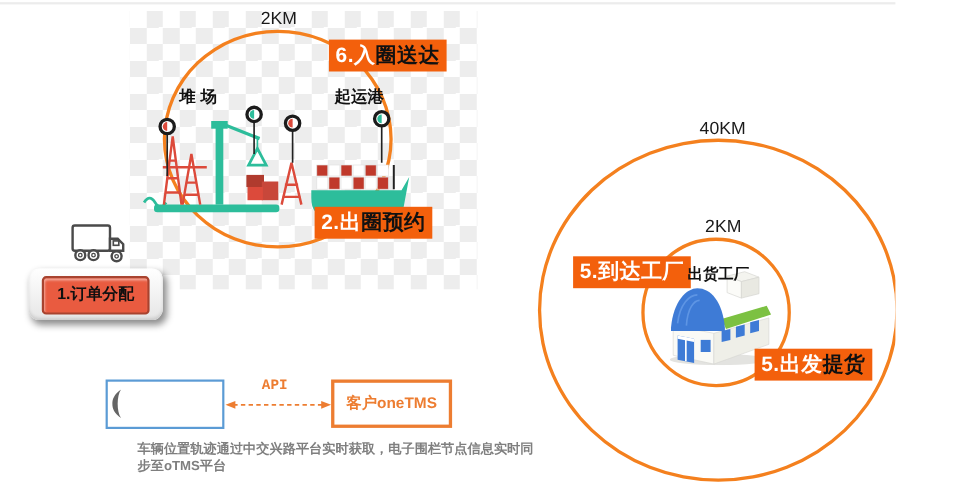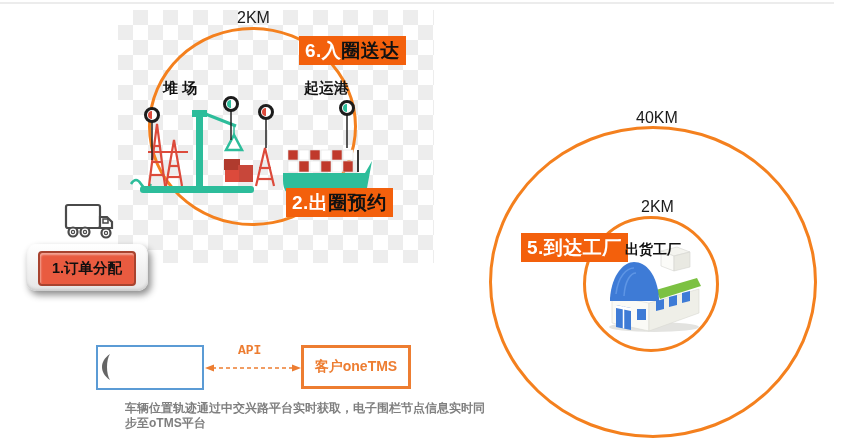--- a/index.html
+++ b/index.html
@@ -1,17 +1,17 @@
 <!DOCTYPE html>
 <html><head>
 <meta charset="utf-8">
 <style>
   html,body{margin:0;padding:0;background:#fff;}
   .page{position:relative;width:814px;height:445px;background:#fff;overflow:hidden;
-        font-family:"Liberation Sans",sans-serif;padding-left:20px;}
+        font-family:"Liberation Sans",sans-serif;}
   .abs{position:absolute;}
   .top-rule{left:0;top:2px;width:867px;height:2px;background:#ececec;}
   .checker{left:118px;top:10px;width:316px;height:253px;
     background-image:conic-gradient(#ededed 0 90deg,#ffffff 90deg 180deg,#ededed 180deg 270deg,#ffffff 270deg 360deg);
     background-size:30px 30px;z-index:0;}
   .circle{border:3.5px solid #F4801E;border-radius:50%;z-index:1;}
   #circle-port{left:148px;top:27px;width:203px;height:193px;}
   #circle-outer{left:489px;top:126px;width:322px;height:306px;}
   #circle-inner{left:583px;top:216px;width:130px;height:130px;}
   .km{color:#1a1a1a;font-size:16px;z-index:3;white-space:nowrap;}
@@ -184,20 +184,21 @@
     <line x1="623.5" y1="306.5" x2="623.5" y2="328.5" stroke="#ffffff" stroke-width="1.5"></line>
     <path d="M616,305 L631,308 L631,311 L616,308 Z" fill="#ffffff"></path>
 
     <rect x="637" y="309" width="9" height="11" fill="#3E7BD6"></rect>
     <path d="M656,301 L664,299 L664,309 L656,311 Z" fill="#3E7BD6"></path>
     <path d="M669,297 L677,295 L677,305 L669,307 Z" fill="#3E7BD6"></path>
     <path d="M682,293 L690,291 L690,301 L682,303 Z" fill="#3E7BD6"></path>
   </svg>
 
   <div class="abs step" id="step4"><span>5.到达工厂</span></div>
+  <div class="abs step" id="step5"><span>5.出发</span><span class="black">提货</span></div>
 
   <div class="abs" id="int-box">
     <svg class="abs" style="left:4px;top:7px;" width="10" height="26" viewBox="0 0 10 26">
       <path d="M8,0 C2,4 0,9 0,13 C0,17 2,22 8,26 C4,20 4,6 8,0 Z" fill="#4a4a4a" opacity="0.85"></path>
     </svg>
   </div>
   <div class="abs" id="api-label">API</div>
   <svg class="abs svgwrap" style="left:203px;top:361px;" width="100" height="14" viewBox="0 0 100 14">
     <line x1="9" y1="7" x2="91" y2="7" stroke="#ED7D31" stroke-width="1.5" stroke-dasharray="4 3"></line>
     <path d="M2,7 L11,3.5 L11,10.5 Z" fill="#ED7D31"></path>

